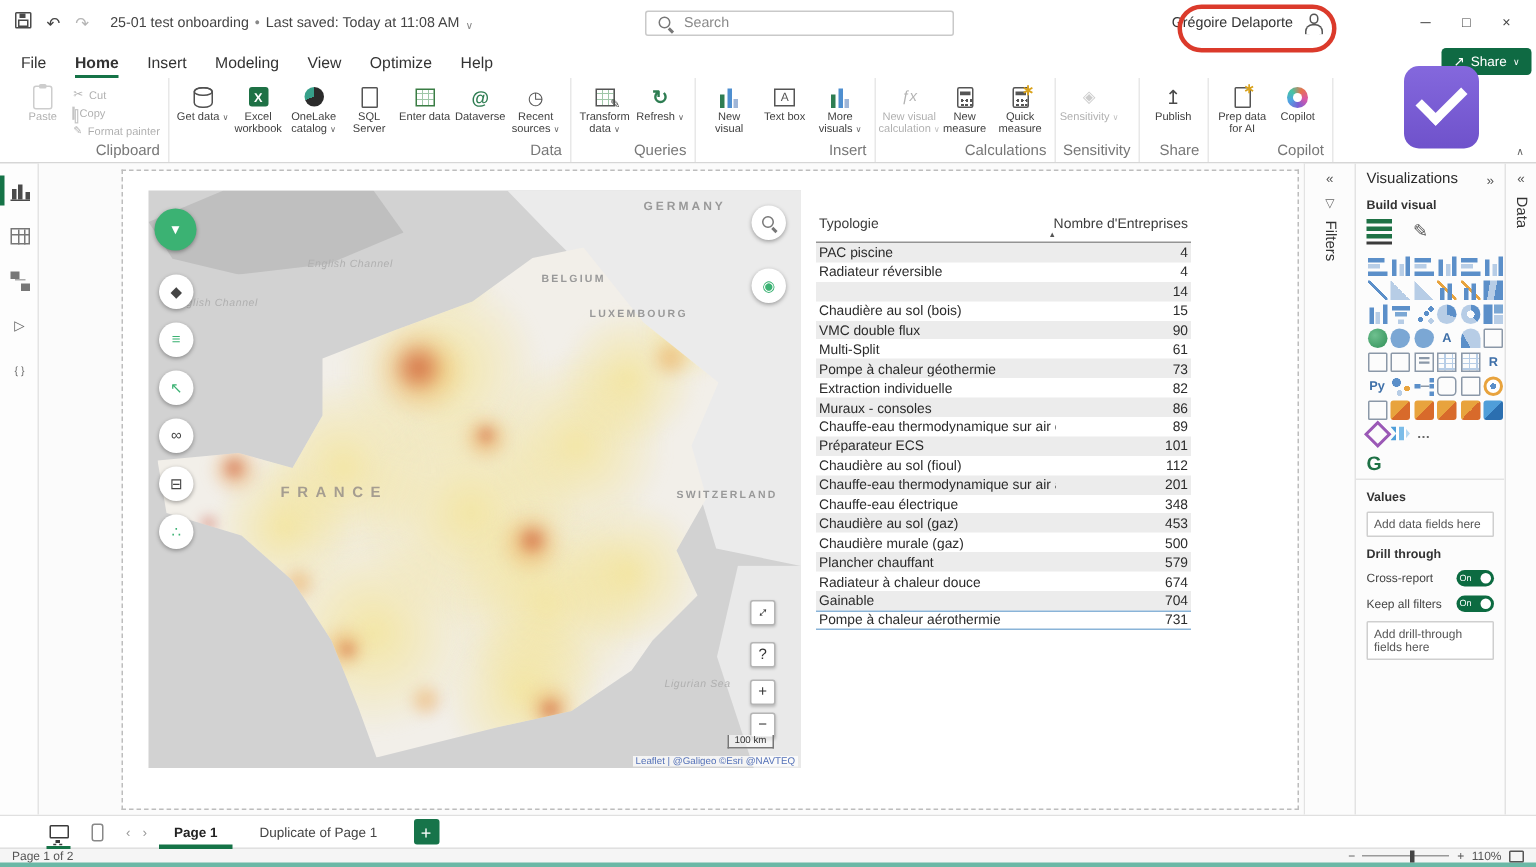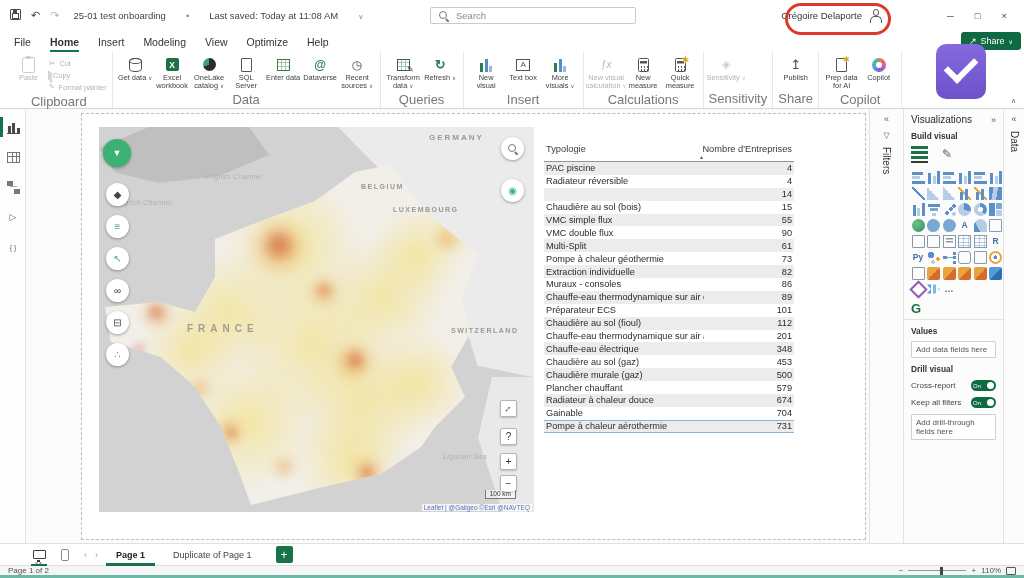--- a/index.html
+++ b/index.html
@@ -8,21 +8,21 @@
   .gl{display:inline-flex;align-items:center;justify-content:center;color:#4a4a4a}
 
   
   .titlebar{height:30px;display:flex;align-items:center;padding:0 10px;position:relative;background:#fff}
   .tb-left{display:flex;align-items:center;gap:10px}
   .tbtn{font-size:11px;color:#444;cursor:pointer}
   .tbtn.disabled{color:#b5b5b5}
   .ci-save{display:inline-block;width:11px;height:11px;border:1.5px solid #4a4a4a;border-radius:1px;position:relative}
   .ci-save::before{content:"";position:absolute;left:2px;top:0;width:4px;height:3px;background:#4a4a4a}
   .ci-save::after{content:"";position:absolute;left:1px;bottom:0;width:5px;height:3.5px;border:1px solid #4a4a4a}
-  .tb-title{font-size:9.5px;color:#444;display:flex;gap:20px;align-items:flex-end;margin-left:4px;white-space:nowrap}
+  .tb-title{font-size:9.5px;color:#444;display:flex;gap:4px;align-items:flex-end;margin-left:4px;white-space:nowrap}
   .tb-title .dot{color:#888}
   .tb-title .chev{font-size:7px;color:#888}
   .searchbox{position:absolute;left:430px;top:7px;width:206px;height:17px;border:1px solid #c9c9c9;border-radius:2px;background:#fff;display:flex;align-items:center;gap:6px;padding:0 7px;font-size:9.5px;color:#8a8a8a}
   .mag{width:12px;height:12px;position:relative;display:inline-block;flex:none}
   .mag::before{content:"";position:absolute;left:1px;top:1px;width:6px;height:6px;border:1.4px solid #777;border-radius:50%}
   .mag::after{content:"";position:absolute;left:8px;top:8px;width:4px;height:1.6px;background:#777;transform:rotate(45deg);transform-origin:left center}
   .tb-right{margin-left:auto;display:flex;align-items:center;gap:7px}
   .username{font-size:9.5px;color:#333}
   .ci-person{width:13px;height:13px;position:relative;display:inline-block}
   .ci-person::before{content:"";position:absolute;left:4px;top:0.5px;width:4.5px;height:4.5px;border:1.3px solid #555;border-radius:50%}
@@ -41,21 +41,21 @@
 
   
   .ribbon{height:57px;border-bottom:1px solid #d6d6d6;display:flex;background:#fff;padding-left:6px;position:relative}
   .rgroup{display:flex;flex-direction:column;padding:2px 5px 0;border-right:1px solid #e8e8e8;height:100%}
   .rg-items{display:flex;gap:2px;flex:1;align-items:stretch}
   .rbtn{display:flex;flex-direction:column;align-items:center;width:35px;text-align:center;gap:1px;padding-top:2px;cursor:pointer}
   .rbtn .ric{height:17px;display:flex;align-items:center;justify-content:center}
   .rbtn .rlabel{font-size:7.4px;line-height:1.12;color:#3f3f3f}
   .rbtn.disabled,.srow.disabled{opacity:.42}
   .dd{font-size:5.5px;color:#666;margin-left:2px}
-  .rg-label{font-size:13px;color:#777;text-align:center;padding:1px 0 2px}
+  .rg-label{font-size:10px;color:#777;text-align:right;padding:1px 0 2px}
   .smallcol{display:flex;flex-direction:column;justify-content:flex-start;padding-top:3px}
   .srow{display:flex;align-items:center;gap:3px;font-size:7.4px;height:12px;color:#3f3f3f;cursor:pointer}
   .ribbon-collapse{position:absolute;right:8px;bottom:3px;font-size:7px;color:#666;cursor:pointer}
   .purple-check{position:absolute;left:936px;top:-8px;width:50px;height:55px;border-radius:10px;background:linear-gradient(180deg,#8468dd,#6f52cb);z-index:50}
   .purple-check::after{content:"";position:absolute;left:10px;top:13px;width:24px;height:13px;border-left:6.5px solid #fff;border-bottom:6.5px solid #fff;transform:rotate(-45deg)}
   
   .ci-clip{width:13px;height:16px;border:1.5px solid #8a8a8a;border-radius:2px;position:relative;background:#fff}
   .ci-clip::before{content:"";position:absolute;left:2.5px;top:-2px;width:5px;height:3px;background:#8a8a8a;border-radius:1px}
   .ci-copy{width:9px;height:11px;border:1.2px solid #777;background:#fff;box-shadow:2.5px 2.5px 0 -0.5px #fff,2.5px 2.5px 0 0.5px #777}
   .ci-cyl{width:13px;height:14px;border:1.5px solid #505050;border-radius:6px/3.5px;position:relative}
@@ -549,24 +549,20 @@
               </div>
               <div class="trow">
                 <span class="c1"></span>
                 <span class="c2">14</span>
               </div>
               <div class="trow">
                 <span class="c1">Chaudière au sol (bois)</span>
                 <span class="c2">15</span>
               </div>
               <div class="trow">
-                <span class="c1">VMC simple flux</span>
-                <span class="c2">55</span>
-              </div>
-              <div class="trow">
                 <span class="c1">VMC double flux</span>
                 <span class="c2">90</span>
               </div>
               <div class="trow">
                 <span class="c1">Multi-Split</span>
                 <span class="c2">61</span>
               </div>
               <div class="trow">
                 <span class="c1">Pompe à chaleur géothermie</span>
                 <span class="c2">73</span>
@@ -775,21 +771,21 @@
           </span>
           <span class="gt">
             <span class="t-pipe" style="display: block; min-width: 13px; min-height: 13px;"></span>
           </span>
           <span class="gt t-more">…</span>
         </div>
       <div class="gicon">G</div>
       <div class="viz-divider"></div>
       <div class="values-label">Values</div>
       <div class="field-well">Add data fields here</div>
-      <div class="drill-label">Drill visual</div>
+      <div class="drill-label">Drill through</div>
       <div class="drill-row">
         <span>Cross-report</span>
         <span class="toggle">
           <span>On</span>
             <span class="tg-dot"></span>
         </span>
       </div>
       <div class="drill-row">
         <span>Keep all filters</span>
         <span class="toggle">

